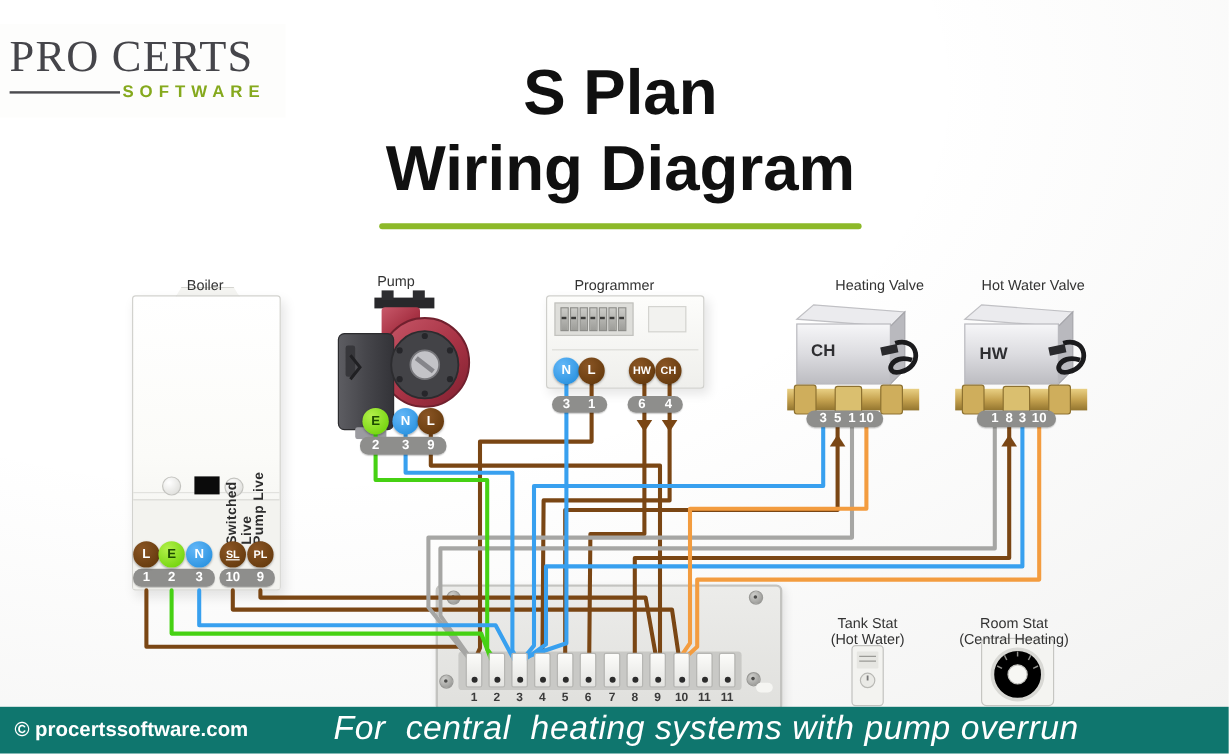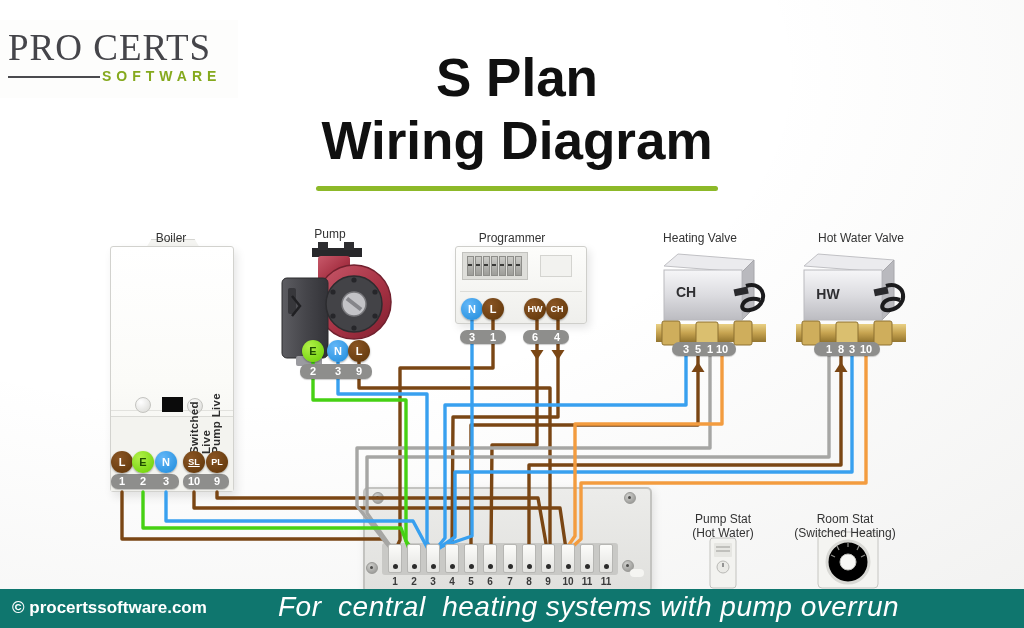--- a/index.html
+++ b/index.html
@@ -94,26 +94,26 @@
 
 <div class="title">
   <div class="t1">S Plan</div>
   <div class="t2">Wiring Diagram</div>
 </div>
 <div class="underline"></div>
 
 <div class="clabel" style="left:171px;top:231px;">Boiler</div>
 <div class="clabel" style="left:330px;top:227px;">Pump</div>
 <div class="clabel" style="left:512px;top:231px;">Programmer</div>
-<div class="clabel" style="left:700px;top:231px;">Heating Valve</div>
+<div class="clabel" style="left:733px;top:231px;">Heating Valve</div>
 <div class="clabel" style="left:861px;top:231px;">Hot Water Valve</div>
-<div class="clabel" style="left:723px;top:512px;">Pump Stat</div>
+<div class="clabel" style="left:723px;top:512px;">Tank Stat</div>
 <div class="clabel" style="left:723px;top:526px;">(Hot Water)</div>
 <div class="clabel" style="left:845px;top:512px;">Room Stat</div>
-<div class="clabel" style="left:845px;top:526px;">(Switched Heating)</div>
+<div class="clabel" style="left:845px;top:526px;">(Central Heating)</div>
 
 <div class="boiler-cap"></div>
 <div class="boiler">
   <div class="panel"></div>
   <div class="panel-line"></div>
   <div class="display"></div>
   <div class="dial" style="left:24px;top:150px;"></div>
   <div class="dial" style="left:76px;top:151px;"></div>
 </div>
 <div class="vlabel" style="left:188px;top:374px;height:80px;">Switched Live</div>

